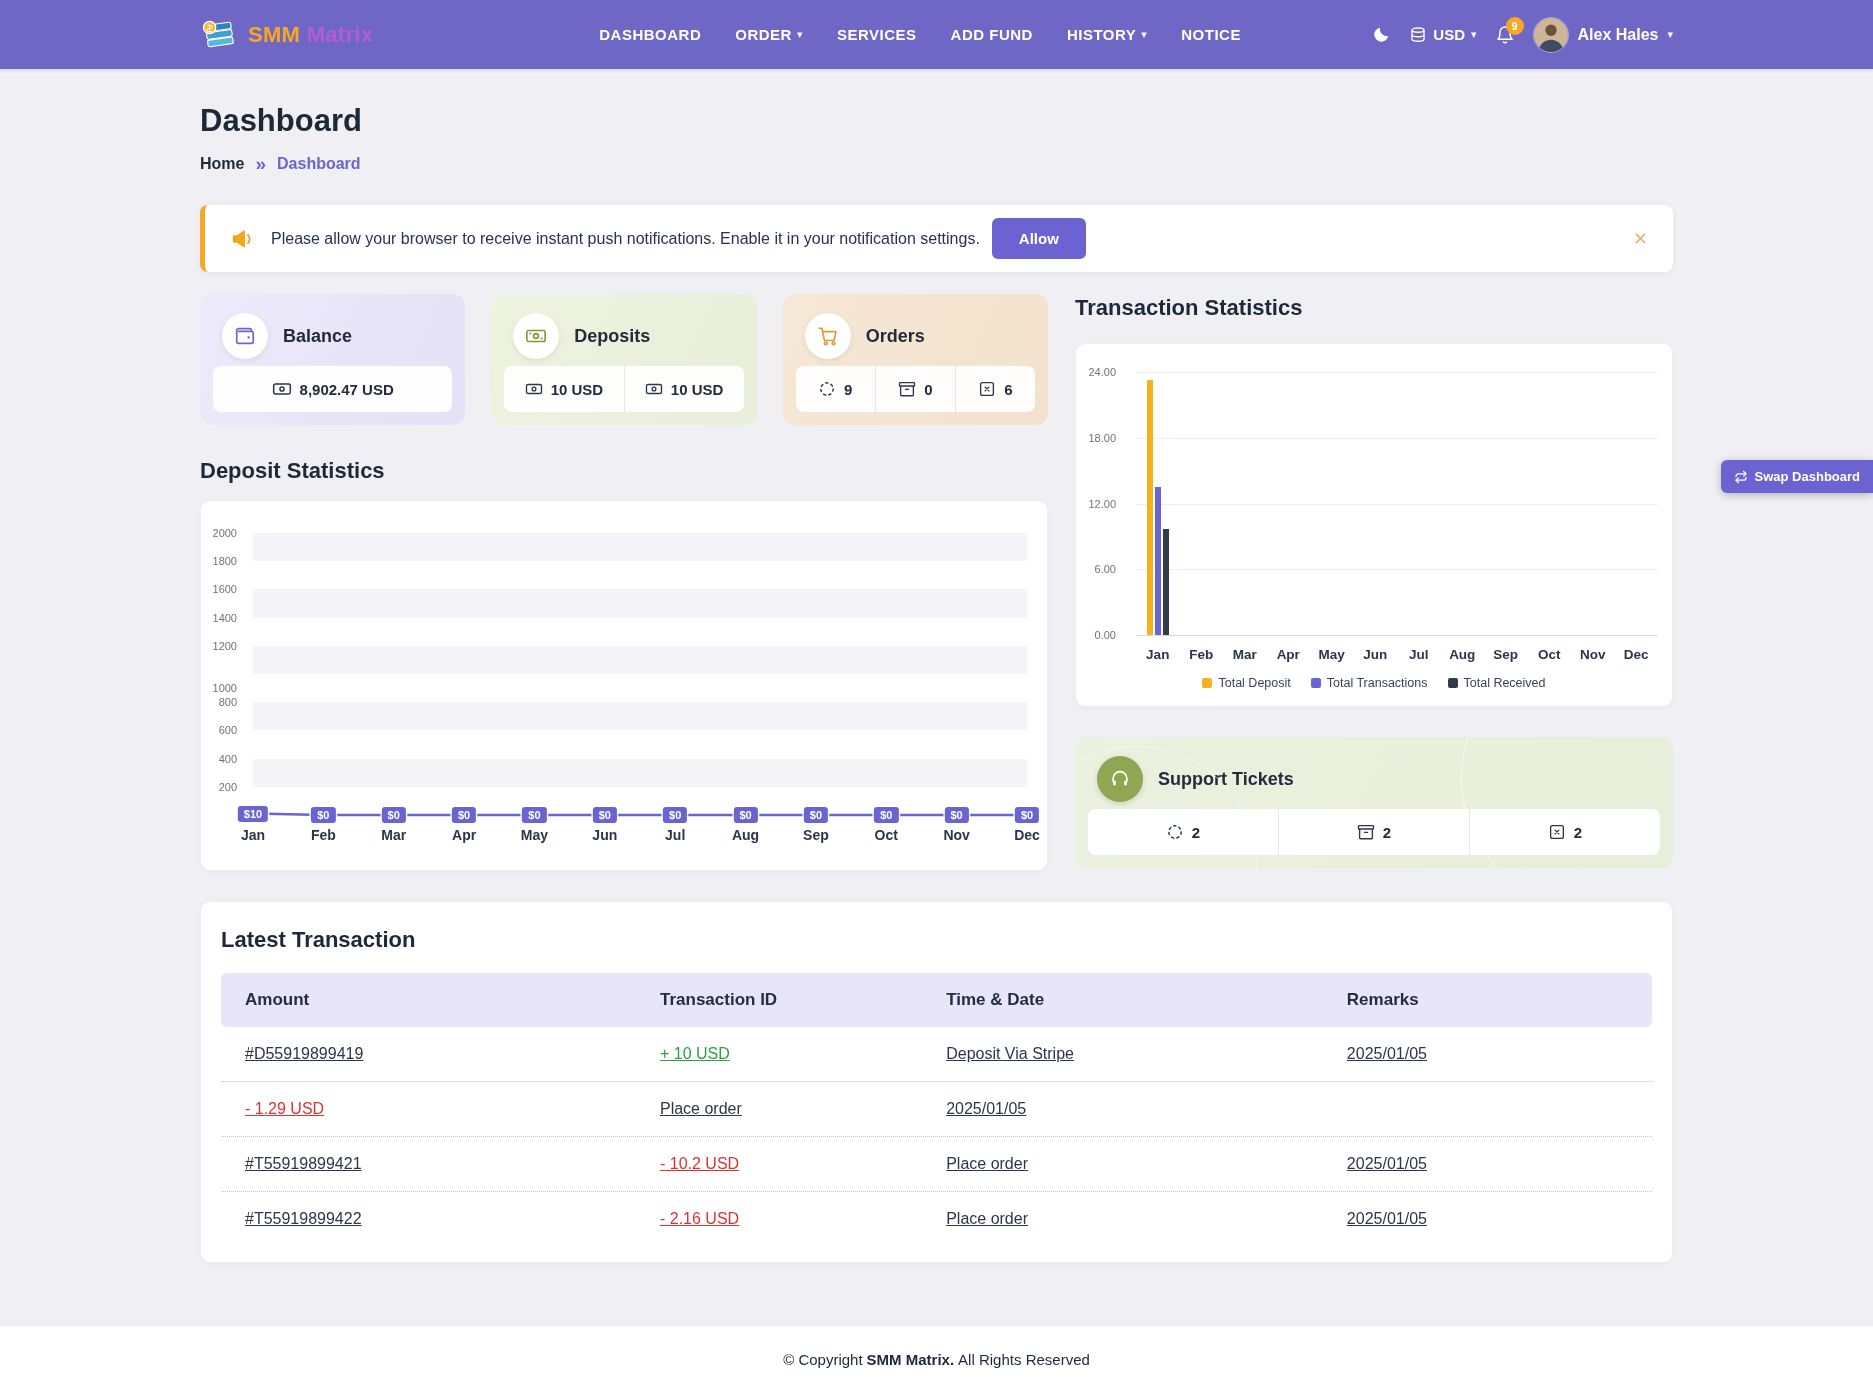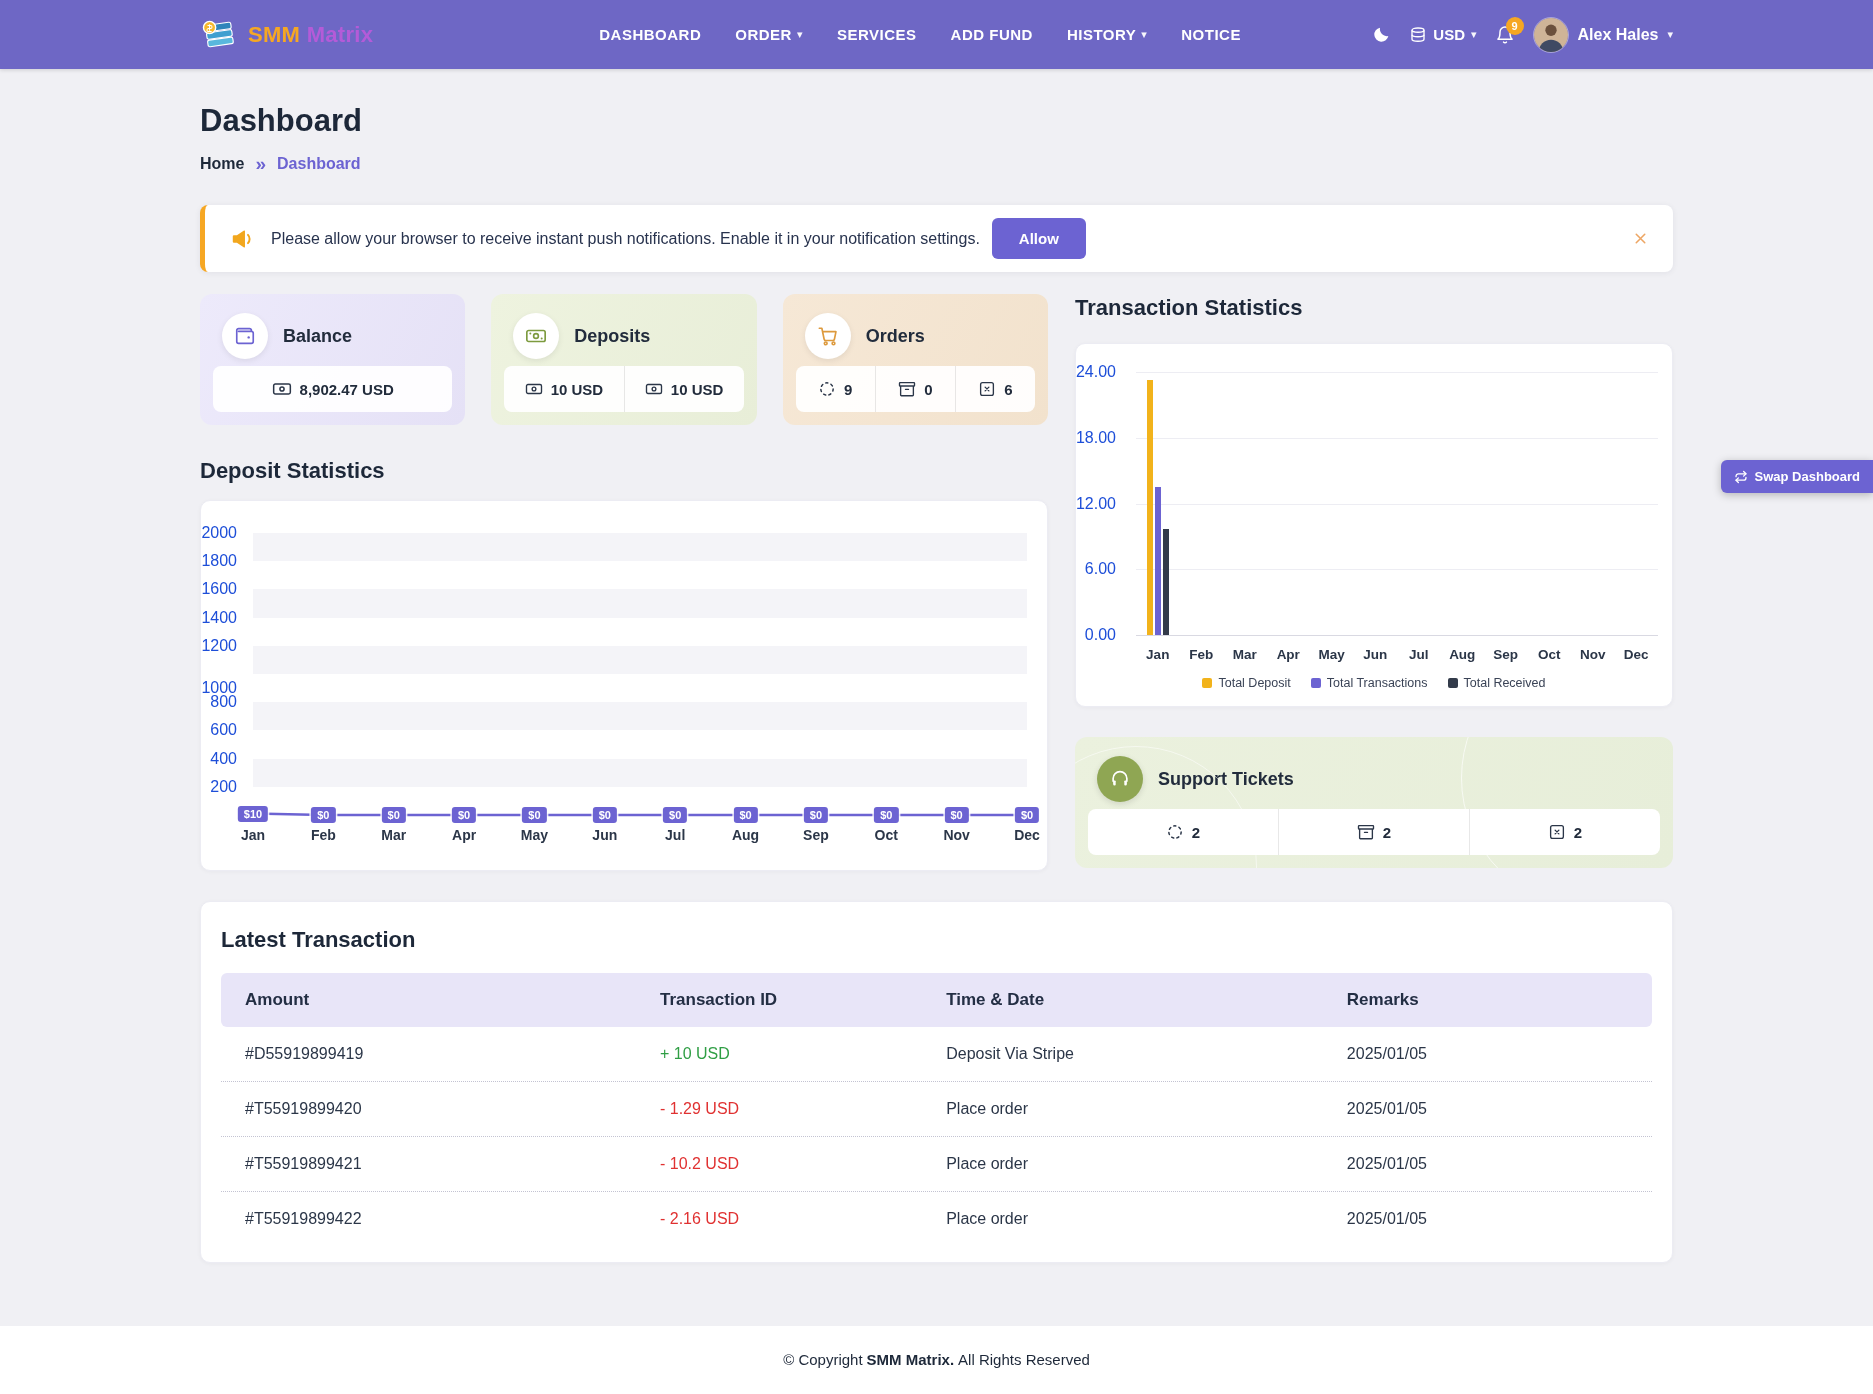--- a/index.html
+++ b/index.html
@@ -70,21 +70,21 @@
   
   .chart-card { background:#fff; border:1px solid #ececf3; border-radius:10px; box-shadow:0 1px 4px rgba(28,34,56,.04); position:relative; }
   .line-card { height:371px; margin-top:16px; }
   .bar-card  { height:364px; margin-top:22px; }
 
   
   #line-ylabels { position:absolute; left:0; top:32px; width:44px; height:282px; }
   #line-plot { position:absolute; left:52px; right:20px; top:32px; height:282px;
     background:repeating-linear-gradient(to bottom,#f4f4f8 0px,#f4f4f8 28.2px,#ffffff 28.2px,#ffffff 56.4px);text-decoration:underline; }
   #line-xlabels { position:absolute; left:52px; right:20px; top:326px; height:20px; }
-  .ytick { position:absolute; right:8px; transform:translateY(-50%); font-size:16px; color:#1d4ed8; white-space:nowrap; }
+  .ytick { position:absolute; right:8px; transform:translateY(-50%); font-size:11px; color:#737373; white-space:nowrap; }
   .xtick-abs { position:absolute; transform:translateX(-50%); font-size:14px; font-weight:700; color:#2b3648; }
   .line-svg { position:absolute; left:0; top:0; overflow:visible; }
   .pill { position:absolute; transform:translate(-50%,-50%); color:#fff; font-size:11px; font-weight:700; padding:2px 6px; border-radius:3px; white-space:nowrap; box-shadow:0 0 0 1.5px rgba(255,255,255,.85); }
 
   
   #bar-ylabels { position:absolute; left:0; top:28px; width:48px; height:263px; }
   #bar-plot { position:absolute; left:60px; right:14px; top:28px; height:263px; }
   #bar-xlabels { position:absolute; left:60px; right:14px; top:303px; display:flex; }
   .bar-xtick { flex:1; text-align:center; font-size:13.5px; font-weight:600; color:#2b3648; }
   .gridline { position:absolute; left:0; right:0; height:1px; background:#ededf3; }
@@ -103,21 +103,21 @@
   .support-card::after { content:""; position:absolute; left:-60px; bottom:-120px; width:240px; height:240px; border:1.5px solid rgba(255,255,255,.55); border-radius:50%; }
   .support-icon { width:46px; height:46px; border-radius:50%; background:#8fa653; color:#fff; display:flex; align-items:center; justify-content:center; box-shadow:0 2px 6px rgba(0,0,0,.12); }
   .support-card .stat-strip { background:#fff; position:relative; z-index:1; }
 
   
   .table-card { margin-top:30px; background:#fff; border:1px solid #ececf3; border-radius:10px; box-shadow:0 1px 4px rgba(28,34,56,.04); padding:24px 20px 16px; }
   .table-head { display:grid; grid-template-columns:29% 20% 28% 23%; background:#e8e5f8; border-radius:6px; margin-top:20px; }
   .th { padding:17px 10px 17px 24px; font-size:17px; font-weight:700; color:#232e44; }
   .tr { display:grid; grid-template-columns:29% 20% 28% 23%; border-bottom:1px dotted #c3c3d2; }
   .tr:last-child { border-bottom:none; }
-  .td { padding:18px 10px 18px 24px; font-size:16px; color:#2b3648; }
+  .td { padding:18px 10px 18px 24px; font-size:16px; color:#2b3648;text-decoration:underline; }
   .td.positive { color:var(--positive,#2f9e44); }
   .td.negative { color:var(--negative,#e03131); }
 
   
   .footer { position:absolute; left:0; right:0; bottom:0; height:68px; background:#fff; }
   .footer .container { padding-top:25px; text-align:center; font-size:15px; color:#1d2839; }
   .footer b { margin:0 4px; }
 
   
   .swap-btn { position:absolute; top:460px; right:0; background:var(--accent,#6c63d2); color:#fff; border:none; font-family:inherit; font-size:13px; font-weight:700; padding:9px 13px; border-radius:6px 0 0 6px; display:flex; align-items:center; gap:7px; cursor:pointer; box-shadow:0 2px 8px rgba(0,0,0,.25); white-space:nowrap; }
@@ -492,21 +492,20 @@
         <div class="th">Remarks</div>
       </div>
     <div id="table-body">
         <div class="tr">
           <div class="td">#D55919899419</div>
           <div class="td positive">+ 10 USD</div>
           <div class="td">Deposit Via Stripe</div>
           <div class="td">2025/01/05</div>
         </div>
         <div class="tr">
-          <div class="td">#T55919899420</div>
           <div class="td negative">- 1.29 USD</div>
           <div class="td">Place order</div>
           <div class="td">2025/01/05</div>
         </div>
         <div class="tr">
           <div class="td">#T55919899421</div>
           <div class="td negative">- 10.2 USD</div>
           <div class="td">Place order</div>
           <div class="td">2025/01/05</div>
         </div>

